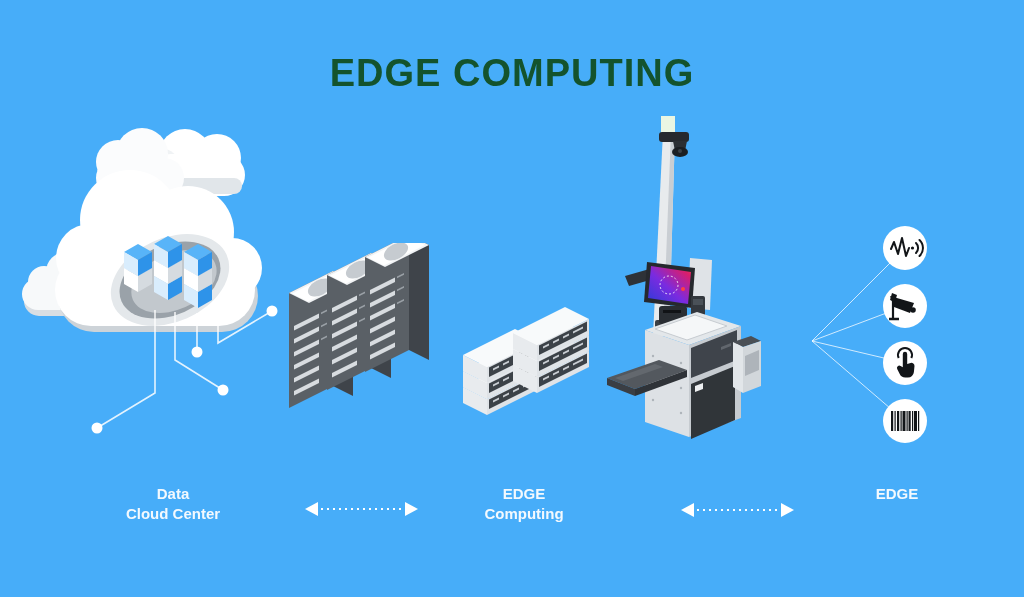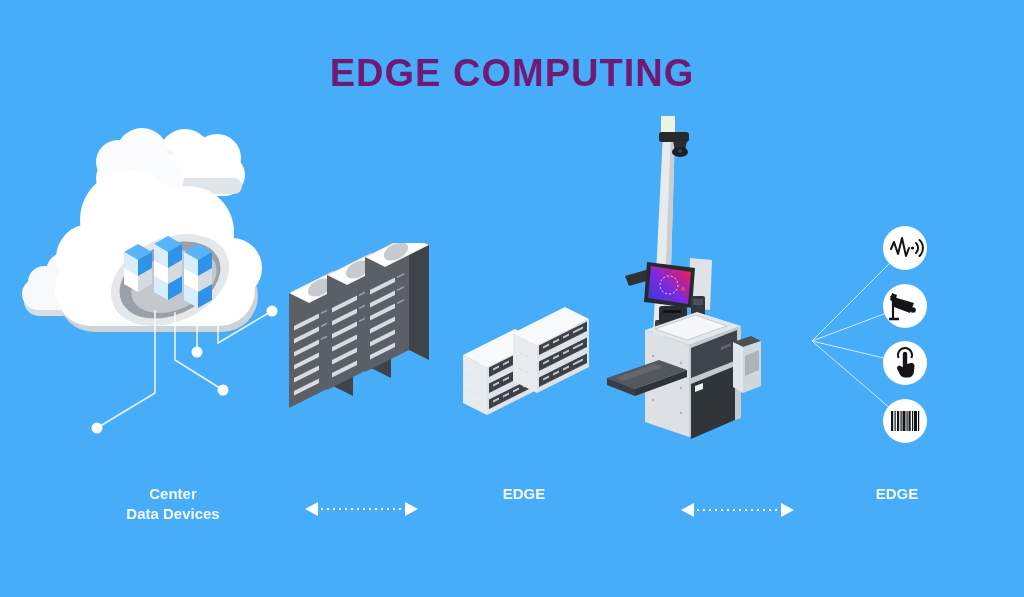--- a/index.html
+++ b/index.html
@@ -7,21 +7,21 @@
     position:relative;
     width:1024px;height:597px;
     background:#47ADF9;
     overflow:hidden;
     font-family:"Liberation Sans", sans-serif;
   }
   .title{
     position:absolute;left:0;top:52px;width:1024px;
     margin:0;text-align:center;
     font-size:38px;font-weight:700;letter-spacing:1px;
-    color:#701a75;
+    color:#14532d;
   }
   .illus{position:absolute;}
   .cloud-svg{left:10px;top:110px;width:280px;height:350px;}
   .racks-svg{left:275px;top:243px;width:180px;height:180px;}
   .eserv-svg{left:455px;top:303px;width:160px;height:120px;}
   .kiosk-svg{left:595px;top:98px;width:180px;height:345px;}
   .devices-svg{left:765px;top:213px;width:190px;height:235px;}
   .arrow-svg{position:absolute;width:113px;height:16px;}
   .arrow-1{left:305px;top:501px;}
   .arrow-2{left:681px;top:502px;}
@@ -302,23 +302,24 @@
     <line x1="16" y1="8" x2="97" y2="8" stroke="#FFFFFF" stroke-width="2" stroke-dasharray="2,4"></line>
     <polygon points="113,8 100,1 100,15" fill="#FFFFFF"></polygon>
   </svg>
   <svg class="arrow-svg arrow-2" viewBox="0 0 113 16">
     <polygon points="0,8 13,1 13,15" fill="#FFFFFF"></polygon>
     <line x1="16" y1="8" x2="97" y2="8" stroke="#FFFFFF" stroke-width="2" stroke-dasharray="2,4"></line>
     <polygon points="113,8 100,1 100,15" fill="#FFFFFF"></polygon>
   </svg>
 
   <div class="label label-cloud">
-    <span>Center</span>
-    <span>Data Devices</span>
+    <span>Data</span>
+    <span>Cloud Center</span>
   </div>
   <div class="label label-computing">
     <span>EDGE</span>
+    <span>Computing</span>
   </div>
   <div class="label label-devices">
     <span>EDGE</span>
   </div>
 
 </div>
 
 </body></html>

